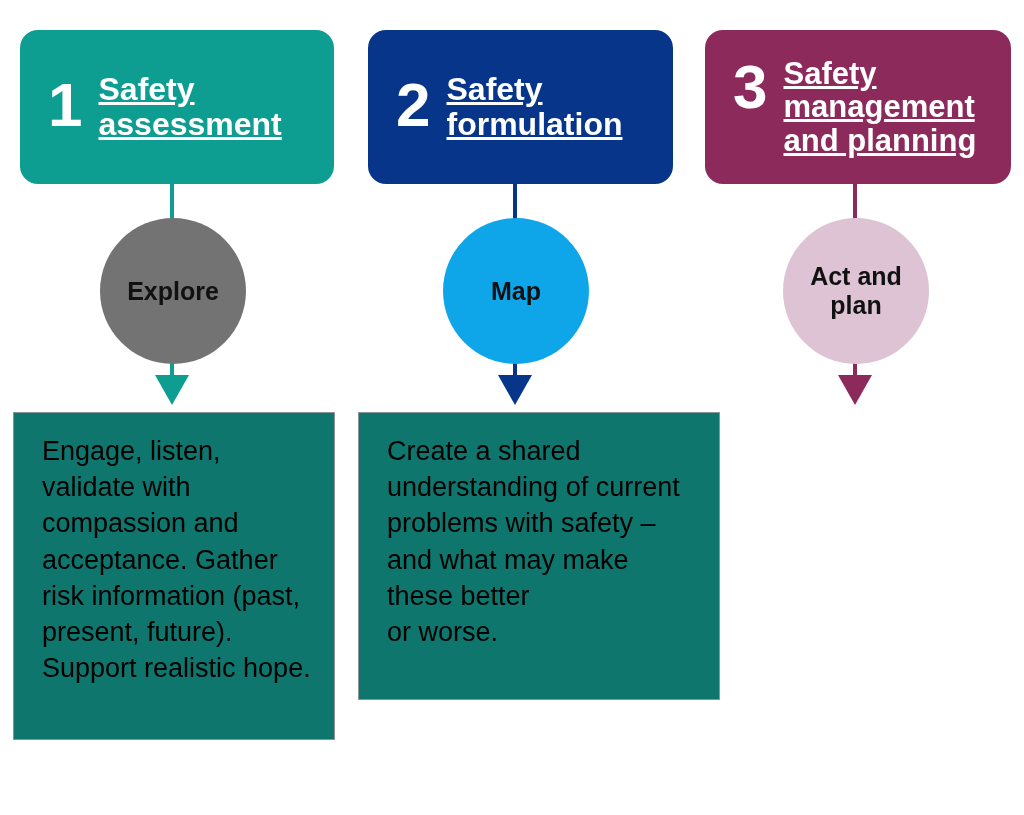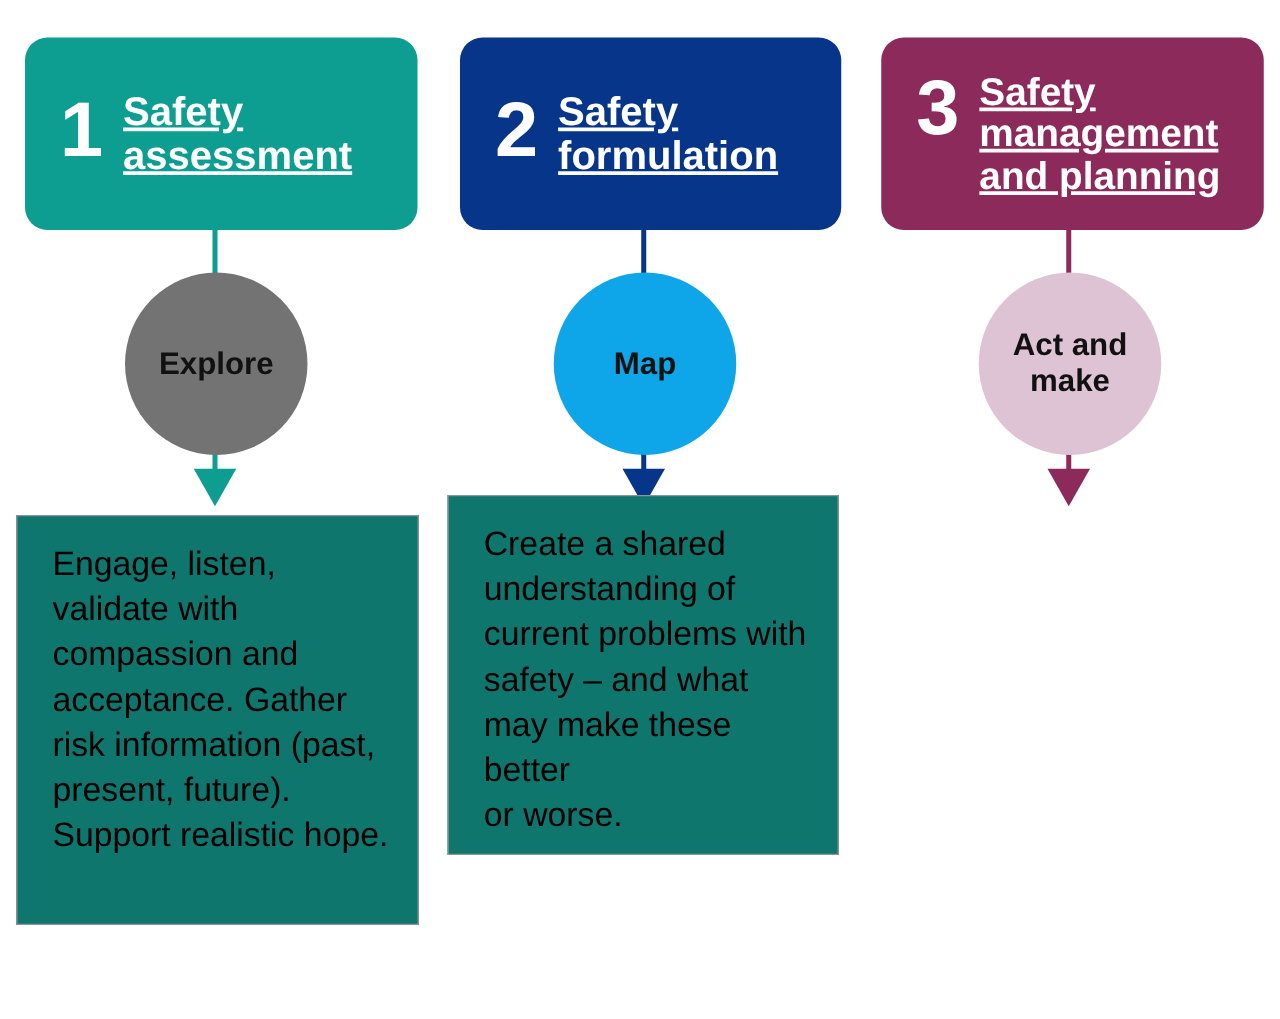--- a/index.html
+++ b/index.html
@@ -105,21 +105,21 @@
     box-sizing: border-box;
     background: #0f766e;
     border: 1px solid #8d9499;
     padding: 20px 18px 14px 28px;
     font-size: 27px;
     line-height: 1.34;
     color: #000000;
     white-space: pre-line;
   }
   #desc-1 { left: 13px;  top: 412px; width: 322px; height: 328px; }
-  #desc-2 { left: 358px; top: 396px; width: 313px; height: 288px; }
+  #desc-2 { left: 358px; top: 412px; width: 362px; height: 288px; }
   #desc-3 { left: 688px; top: 412px; width: 322px; height: 364px; }
 </style>
 </head>
 <body>
 
 <div id="diagram">
 
   <div class="stage-header" id="header-1">
     <span class="stage-number">1</span>
     <span class="stage-title">Safety
@@ -142,16 +142,16 @@
 or worse.</div>
 
   <div class="stage-header" id="header-3">
     <span class="stage-number">3</span>
     <span class="stage-title">Safety
 management
 and planning</span>
   </div>
   <div class="stem" id="stem-3"></div>
   <div class="stage-circle" id="circle-3">Act and
-make</div>
+plan</div>
   <div class="arrowhead" id="arrow-3"></div>
 
 </div>
 
 </body></html>

